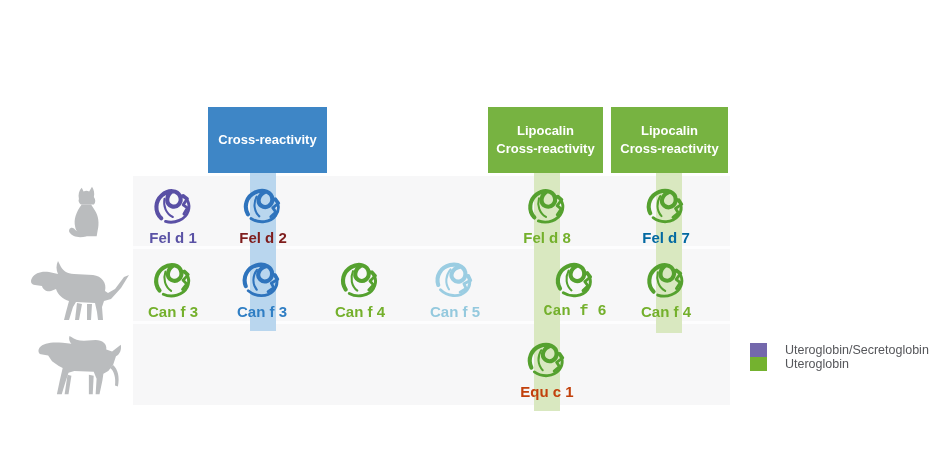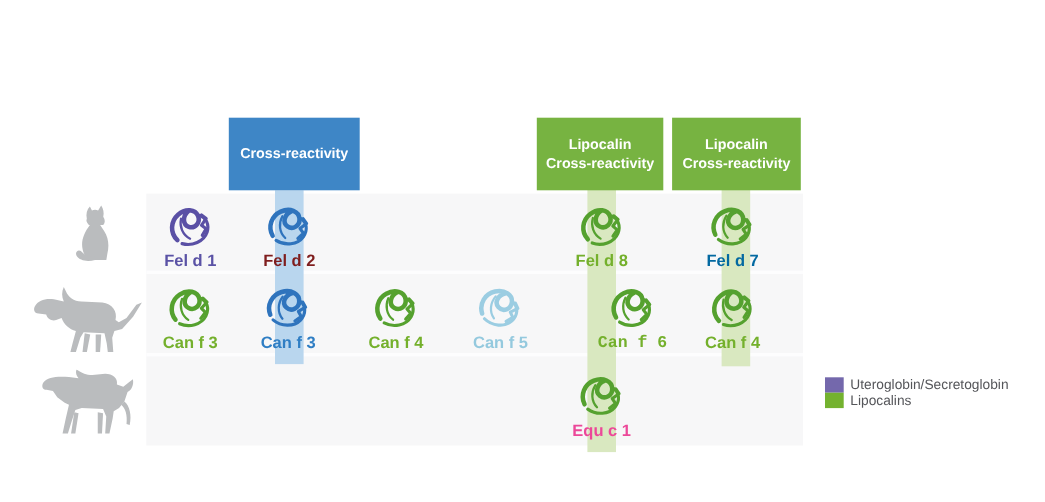--- a/index.html
+++ b/index.html
@@ -19,21 +19,21 @@
     justify-content:center;text-align:center;color:#fff;font-weight:bold;font-size:13px;line-height:1.35;}
 
   .animal{position:absolute;}
   .animal path{fill:#babcbe;}
 
   .cell{position:absolute;display:flex;flex-direction:column;align-items:center;justify-content:flex-end;}
   .cell svg.protein{display:block;margin-bottom:1px;}
   .allergen-label{font-size:15px;font-weight:bold;white-space:nowrap;line-height:17px;}
 
   .legend{position:absolute;left:750px;top:343px;}
-  .legend-item{display:flex;align-items:center;height:14px;margin-bottom:0;}
+  .legend-item{display:flex;align-items:center;height:14px;margin-bottom:0;gap:12px;}
   .legend-swatch{display:inline-block;width:17px;height:14px;flex:0 0 17px;}
   .legend-label{font-size:12.5px;color:#55565a;margin-left:6px;white-space:nowrap;line-height:14px;}
 </style>
 </head>
 <body>
 
 <div id="stage">
 
   <svg width="0" height="0" style="position:absolute" aria-hidden="true">
     <symbol id="protein-glyph" viewBox="0 0 60 56">
@@ -145,28 +145,28 @@
       <div class="cell" style="left: 618px; top: 254px; width: 96px; height: 66px;">
         <svg class="protein" width="58" height="46" viewBox="0 0 60 56" style="color:#55a12f;transform:rotate(-12deg)">
           <use href="#protein-glyph"></use>
         </svg>
         <div class="allergen-label" style="color:#74b02c">Can f 4</div>
       </div>
       <div class="cell" style="left: 499px; top: 330px; width: 96px; height: 70px;">
         <svg class="protein" width="58" height="46" viewBox="0 0 60 56" style="color:#55a12f;transform:rotate(5deg)">
           <use href="#protein-glyph"></use>
         </svg>
-        <div class="allergen-label" style="color:#ec4899">Equ c 1</div>
+        <div class="allergen-label" style="color:#c2410c">Equ c 1</div>
       </div>
     </div>
 
   <div class="legend" id="legend">
       <div class="legend-item">
         <span class="legend-swatch" style="background: rgb(116, 104, 172);"></span>
         <span class="legend-label">Uteroglobin/Secretoglobin</span>
       </div>
       <div class="legend-item">
         <span class="legend-swatch" style="background: rgb(116, 178, 47);"></span>
-        <span class="legend-label">Lipocalins</span>
+        <span class="legend-label">Uteroglobin</span>
       </div>
     </div>
 
 </div>
 
 </body></html>

